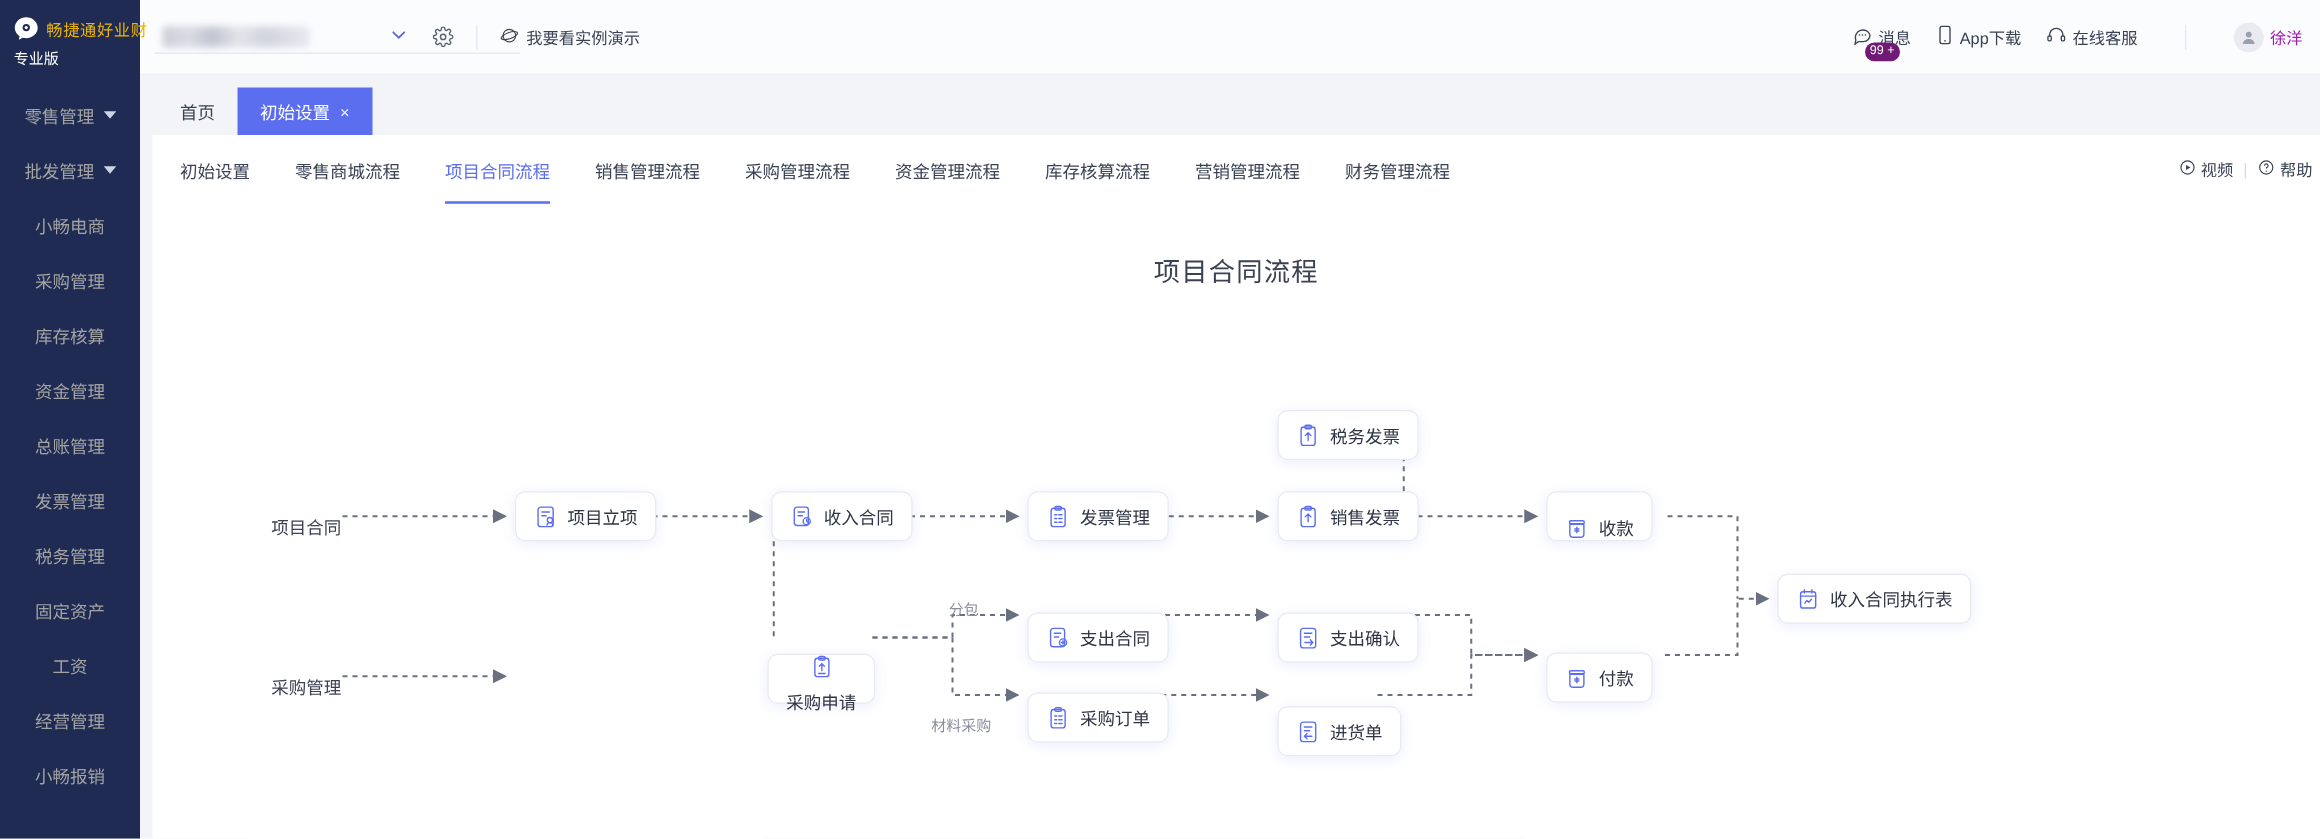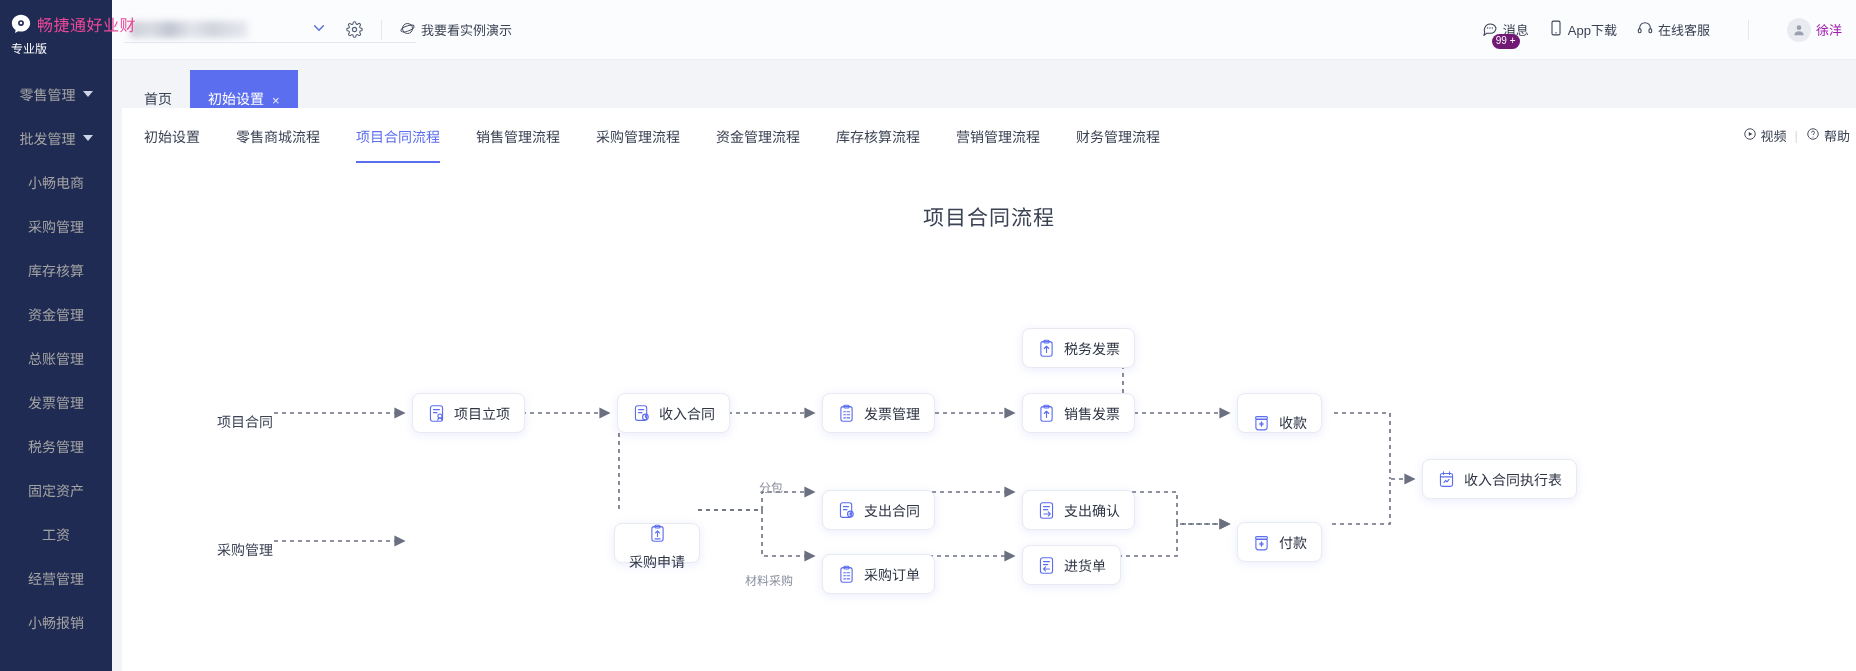--- a/index.html
+++ b/index.html
@@ -11,21 +11,21 @@
   }
 
   
   .sidebar{
     position:absolute; left:0; top:0; width:112px; height:671px;
     background:#1f2b52; color:#e8ebf5; z-index:10;
   }
   .brand{ padding:12px 8px 6px 10px; }
   .brand-row{ display:flex; align-items:center; gap:5px; }
   .brand-logo{ width:22px; height:22px; flex:0 0 22px; }
-  .brand-name{ font-size:16px; color:#ec4899; letter-spacing:.5px; white-space:nowrap; }
+  .brand-name{ font-size:13px; color:#eab308; letter-spacing:.5px; white-space:nowrap; }
   .brand-sub{ font-size:12px; color:#fff; margin-top:3px; padding-left:1px; }
 
   .nav{ margin-top:10px; }
   .nav-item{
     height:44px; display:flex; align-items:center; justify-content:center;
     font-size:14px; color:#a3a3a3; cursor:pointer; position:relative;
   }
   .nav-item .caret{
     margin-left:7px; width:0;height:0;
     border-left:5px solid transparent;border-right:5px solid transparent;
@@ -63,21 +63,21 @@
   }
   .avatar{ width:24px;height:24px;border-radius:50%;background:#e9ebf1;display:flex;align-items:center;justify-content:center; }
   .uname{ font-size:13px;color:#a21caf; max-width:30px; overflow:hidden; }
 
   
   .pagetabs{
     position:absolute; left:112px; top:60px; right:0; height:48px;
     background:#f2f4f8; display:flex; align-items:flex-end; padding-left:14px;
   }
   .ptab{
-    height:38px; padding:0 18px; display:flex; align-items:flex-end; gap:8px;
+    height:38px; padding:0 18px; display:flex; align-items:center; gap:8px;
     font-size:14px; color:#3b4254; cursor:pointer;
   }
   .ptab.home{ background:transparent; }
   .ptab.active{ background:#5c6ef0; color:#fff; }
   .ptab .x{ font-size:13px; opacity:.9; }
 
   
   .content{
     position:absolute; left:112px; top:108px; right:0; bottom:0;
     background:#f2f4f8; padding:0;
@@ -425,21 +425,21 @@
           <span>采购订单</span>
         </div>
         <div class="node" style="left: 900px; top: 327px;">
           <svg width="19" height="19" viewBox="0 0 20 22" fill="none" stroke="#5c6ef0" stroke-width="1.3" stroke-linecap="round" stroke-linejoin="round">
             <rect x="3" y="2" width="14" height="18" rx="2.5"></rect>
             <path d="M6.5 6.5h7M6.5 10h5"></path>
             <path d="M7 15h7M12 12.6L14.4 15 12 17.4"></path>
           </svg>
           <span>支出确认</span>
         </div>
-        <div class="node" style="left: 900px; top: 382px;">
+        <div class="node" style="left: 900px; top: 402px;">
           <svg width="19" height="19" viewBox="0 0 20 22" fill="none" stroke="#5c6ef0" stroke-width="1.3" stroke-linecap="round" stroke-linejoin="round">
             <rect x="3" y="2" width="14" height="18" rx="2.5"></rect>
             <path d="M6.5 6.5h7M6.5 10h5"></path>
             <path d="M13.5 15h-7M9 12.6L6.6 15 9 17.4"></path>
           </svg>
           <span>进货单</span>
         </div>
         <div class="node" style="left: 1115px; top: 359px;">
           <svg width="19" height="19" viewBox="0 0 20 22" fill="none" stroke="#5c6ef0" stroke-width="1.3" stroke-linecap="round" stroke-linejoin="round">
             <path d="M3.5 7.5h13v9a3 3 0 01-3 3h-7a3 3 0 01-3-3z"></path>

